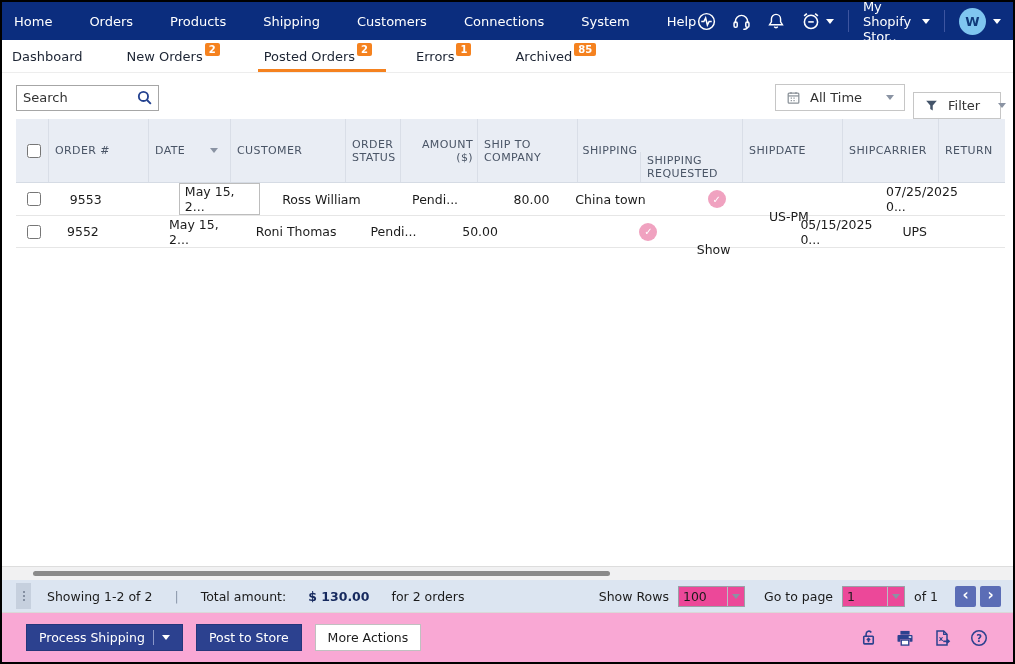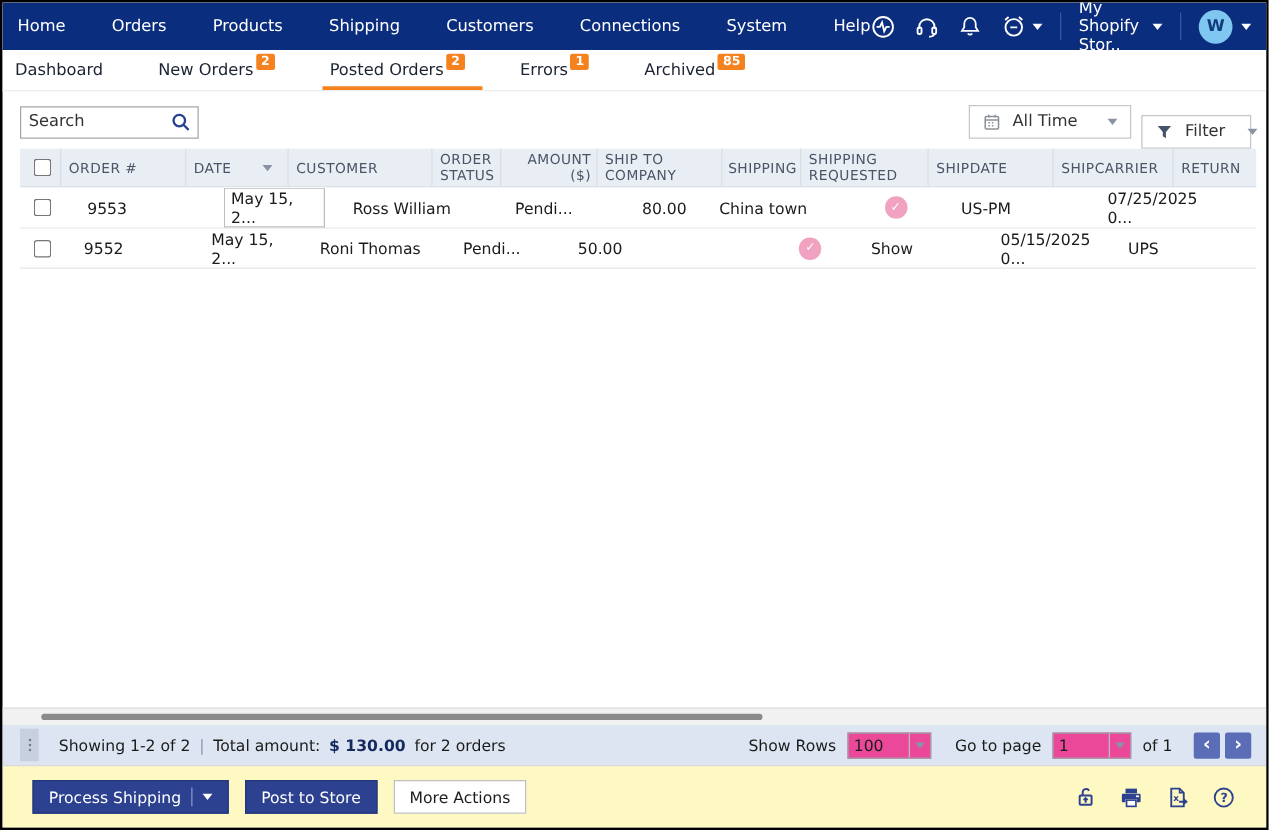--- a/index.html
+++ b/index.html
@@ -62,55 +62,55 @@
   .tbody-row .tcell { display:flex; align-items:center; padding:0 4px 0 6px; }
   .r1 { height:33px; } .r2 { height:32px; }
   .c-cb { width:32px; justify-content:flex-start; }
   .c-order { width:100px; }
   .c-date { width:82px; }
   .c-cust { width:115px; }
   .c-status { width:55px; }
   .c-amt { width:77px; justify-content:flex-end; text-align:right; }
   .c-shipto { width:100px; }
   .c-shipping { width:63px; justify-content:center; }
-  .c-req { width:102px; }
+  .c-req { width:102px;margin-top:33px; }
   .c-shipdate { width:100px; }
   .c-carrier { width:96px; }
   .c-return { flex:1; }
   .thead .c-amt { text-align:right; justify-content:flex-end; }
   .cb { width:14px; height:14px; margin-left:5px; accent-color:#5b6db6; cursor:pointer; }
   .sortcaret { margin-left:auto; margin-right:8px; }
   .cell-outline { box-shadow: inset 0 0 0 1px #bdbdbd; background:#fff; }
   .ship-ok { width:18px; height:18px; border-radius:50%; background:#f0a2c0; color:#fff;
              display:flex; align-items:center; justify-content:center; font-size:10px; font-weight:bold; }
   
   .hstrip { position:absolute; top:564px; left:0; right:0; height:14px; background:#f1f1f2;
             border-top:1px solid #dddddd; }
   .hthumb { position:absolute; top:4px; left:31px; width:577px; height:5px; background:#8a8a8a; border-radius:3px; cursor:pointer; }
   
   .statusbar { position:absolute; top:578px; left:0; right:0; height:32px; background:#dce5f1;
                display:flex; align-items:center; font-size:12.5px; color:#1b1b1b; padding-right:12px; }
   .grip { width:15px; height:26px; background:#c6d0de; margin-left:14px; display:flex; flex-direction:column;
           align-items:center; justify-content:center; gap:2px; cursor:grab; }
   .grip i { width:2px; height:2px; background:#6e7a8c; border-radius:50%; }
-  .sb-left { display:flex; align-items:center; gap:7px; margin-left:16px; }
+  .sb-left { display:flex; align-items:center; gap:22px; margin-left:16px; }
   .sb-div { color:#8d99ab; }
   .sb-total { font-weight:bold; color:#16295e; }
   .sb-right { margin-left:auto; display:flex; align-items:center; gap:9px; }
   .combo { display:flex; align-items:stretch; height:21px; background:#ec4899; border:1px solid #9aa0a6; cursor:pointer; }
   .combo .cval { padding:0 4px; font-size:12.5px; display:flex; align-items:center; }
   .combo.rows .cval { width:48px; }
   .combo.page .cval { width:44px; }
   .combo .cdrop { width:17px; border-left:1px solid #b9bec4; display:flex; align-items:center; justify-content:center; }
   .pager { display:flex; gap:4px; margin-left:8px; }
   .pager-btn { width:21px; height:21px; background:#5b6db6; border-radius:2px; color:#fff;
                display:flex; align-items:center; justify-content:center; font-size:15px; font-weight:bold;
                cursor:pointer; line-height:1; padding-bottom:2px; }
   
-  .actionbar { position:absolute; top:610px; left:0; right:0; height:50px; background:#fef9c3;
+  .actionbar { position:absolute; top:610px; left:0; right:0; height:50px; background:#f9a8d4;
                border-top:1px solid #d9d9d9; display:flex; align-items:center; padding:0 24px; }
   .act-btns { display:flex; align-items:center; gap:13px; }
   .btn-navy { height:27px; background:#2c418f; border:1px solid #24367a; color:#fff; font-size:12.5px;
               display:flex; align-items:center; padding:0 12px; gap:8px; cursor:pointer; font-family:inherit; }
   .btn-navy .vdiv { width:1px; height:15px; background:#8a97c9; }
   .btn-white { height:27px; background:#fff; border:1px solid #c0c0c0; color:#1b1b1b; font-size:12.5px;
                display:flex; align-items:center; padding:0 12px; cursor:pointer; font-family:inherit; }
   .act-icons { margin-left:auto; display:flex; align-items:center; gap:17px; color:#2c418f; }
   .act-icons .icobtn { cursor:pointer; display:flex; }
 </style>

